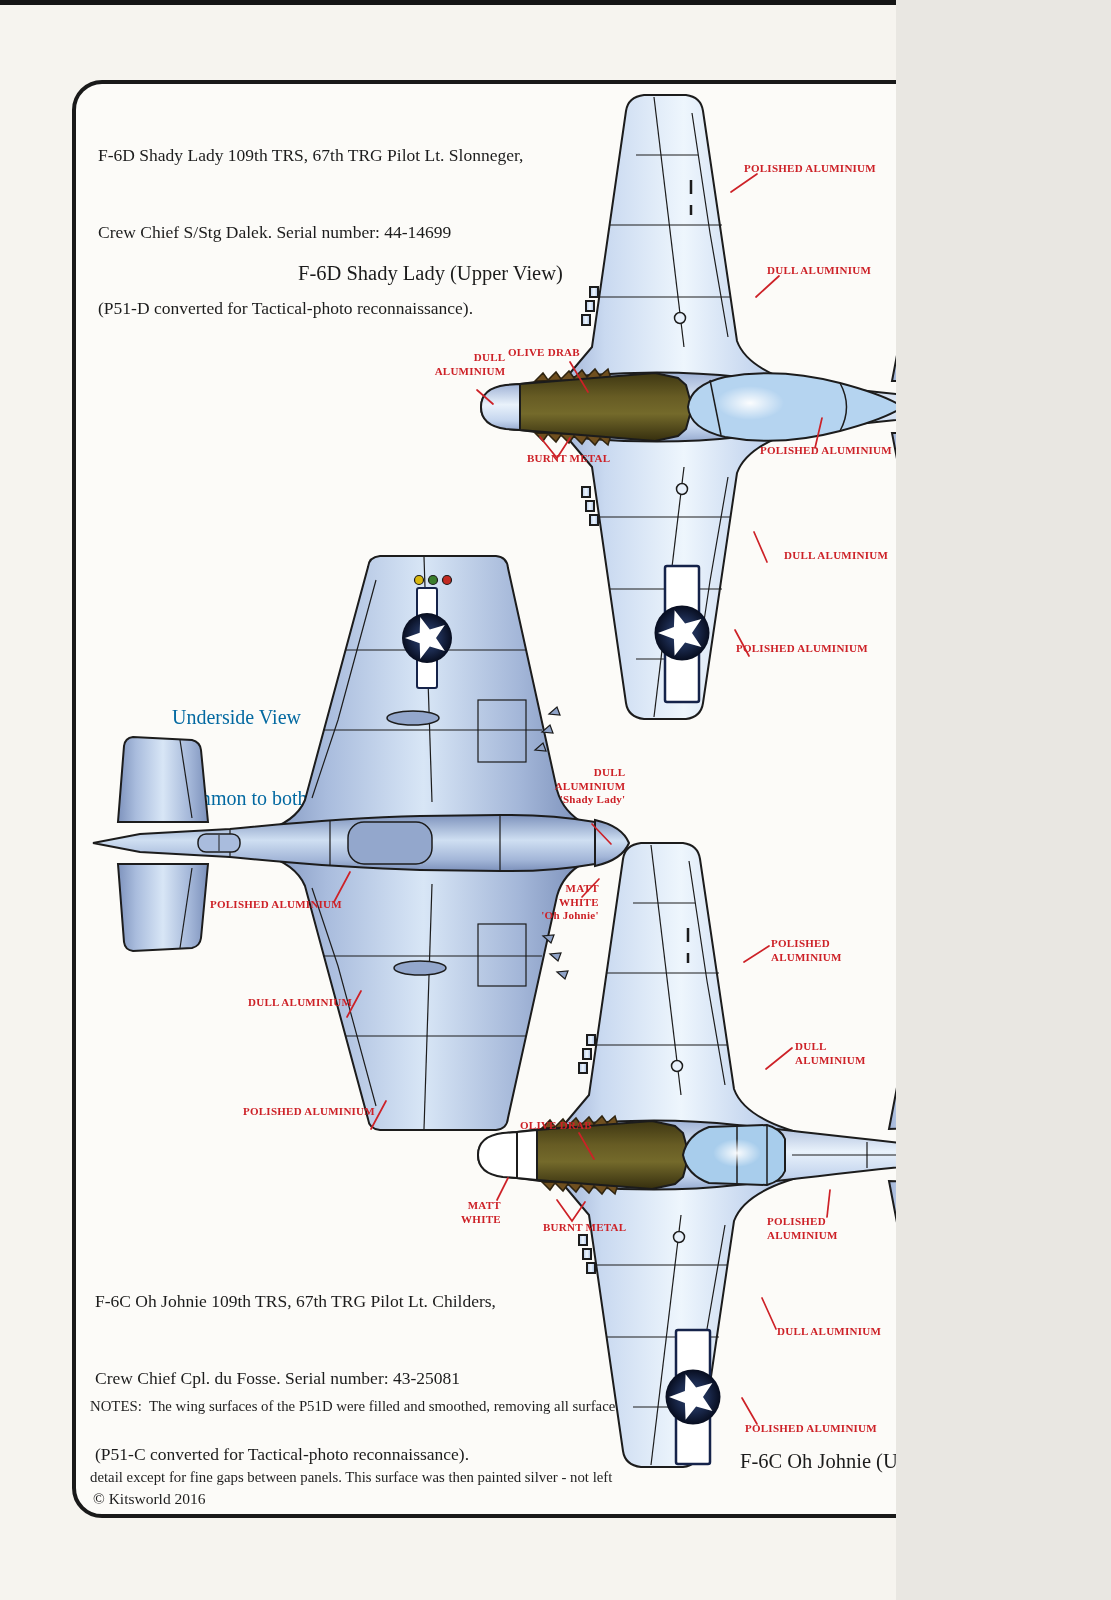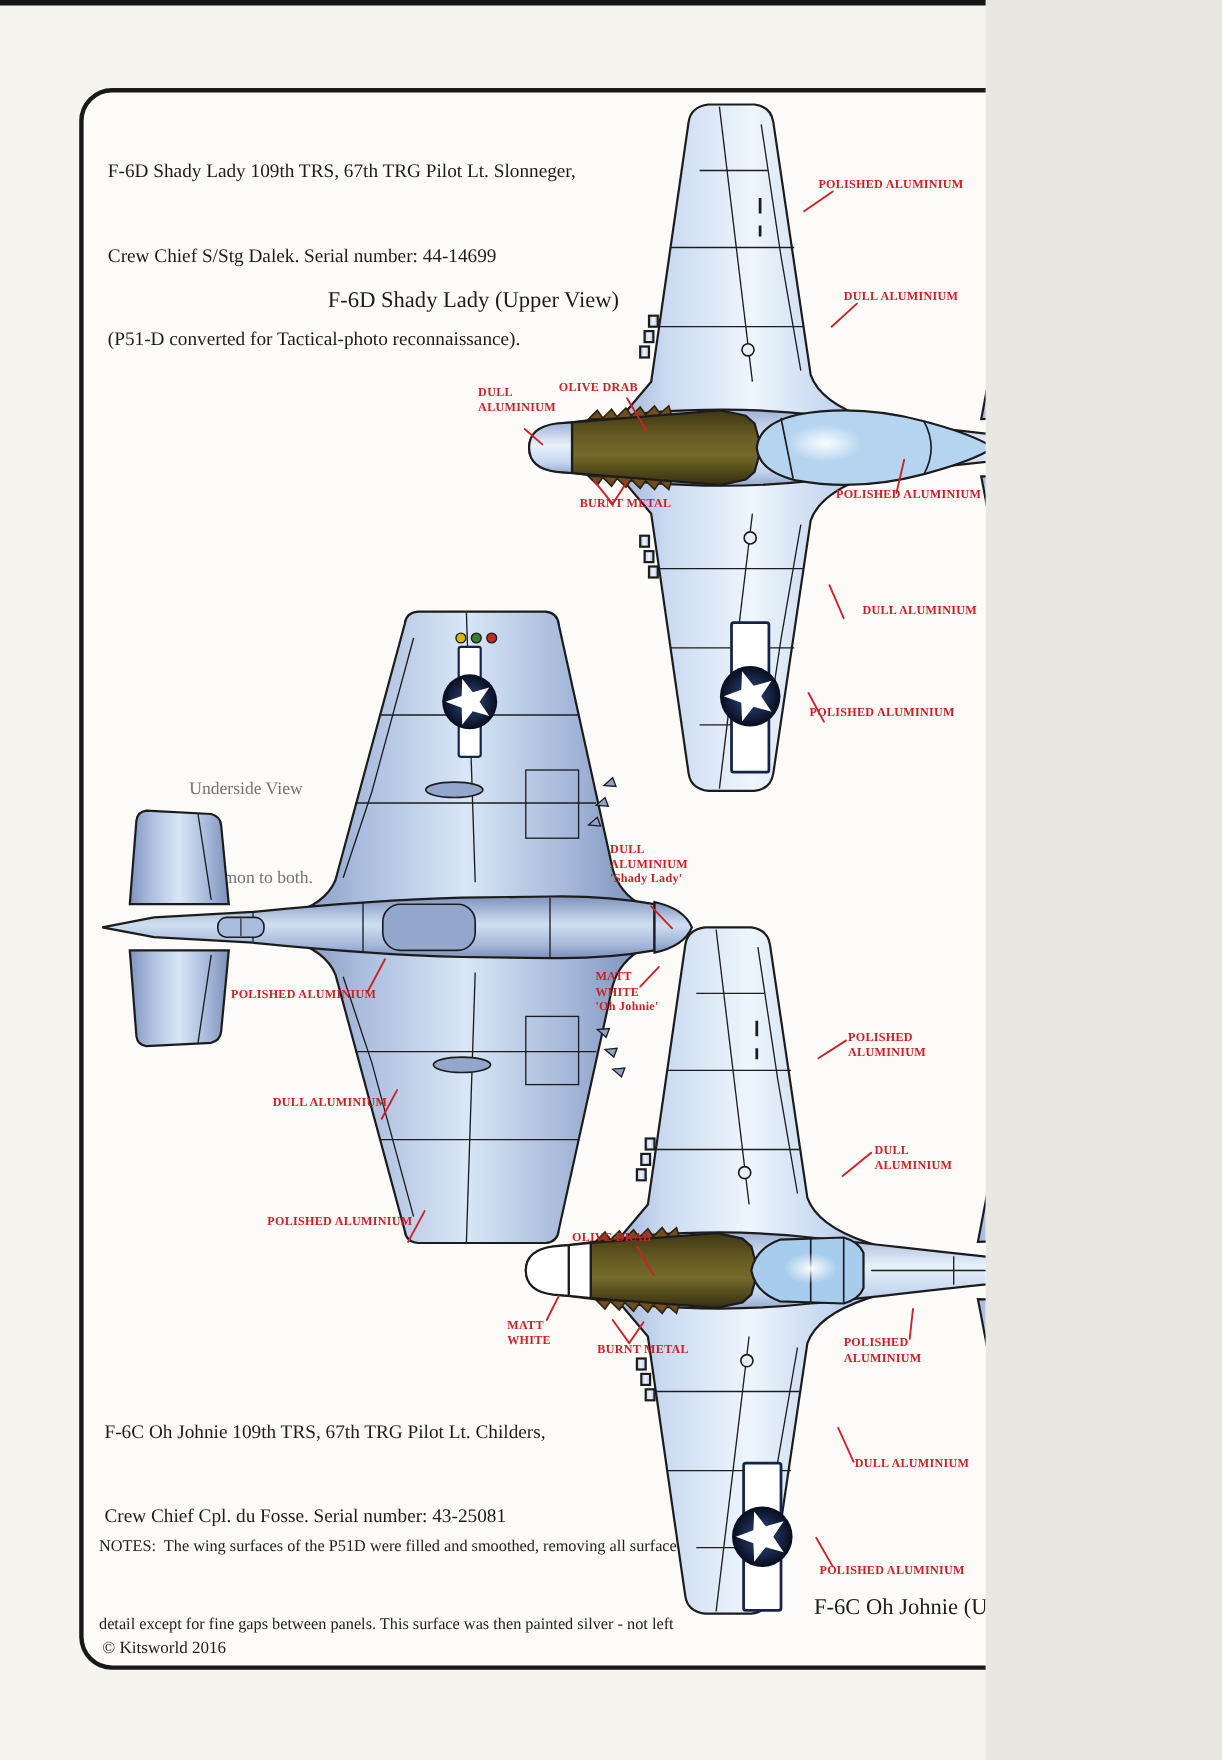--- a/index.html
+++ b/index.html
@@ -3,25 +3,25 @@
 <meta charset="utf-8">
 <style>
   html,body{margin:0;padding:0;background:#e9e7e2;}
   #page{position:relative;width:896px;height:1600px;background:#f6f4ef;overflow:hidden;
         font-family:Liberation Serif, serif;}
   #scan-edge-top{position:absolute;left:0;top:0;width:1111px;height:5px;background:#151515;}
   #sheet-border{position:absolute;left:72px;top:80px;width:956px;height:1438px;
         border:4px solid #191919;border-radius:30px;background:#fcfbf8;box-sizing:border-box;}
   .info{position:absolute;color:#1c1c1c;font-size:17.5px;line-height:25.5px;white-space:pre;}
   .caption{position:absolute;color:#1c1c1c;font-size:20.5px;white-space:pre;}
-  .caption2{position:absolute;color:#737373;font-size:16px;line-height:27px;white-space:pre;}
+  .caption2{position:absolute;color:#0369a1;font-size:20px;line-height:27px;white-space:pre;}
   .notes{position:absolute;color:#222;font-size:14.8px;line-height:23.6px;white-space:pre;}
   .callout{position:absolute;color:#cd2127;font-weight:bold;font-size:11px;line-height:13.5px;
         letter-spacing:.25px;white-space:pre-line;}
-  .callout.center{text-align:left;transform:translateX(-50%);}
+  .callout.center{text-align:right;transform:translateX(-50%);}
   .footer{position:absolute;color:#1c1c1c;font-size:15.5px;white-space:pre;}
   .drawing{position:absolute;}
   svg{display:block;overflow:visible;}
   #leader-overlay{position:absolute;left:0;top:0;pointer-events:none;}
 </style>
 </head>
 <body>
 
 <div id="page">
   <div id="scan-edge-top"></div>
@@ -36,20 +36,21 @@
   <div class="caption" style="left:298px;top:262px;">F-6D Shady Lady (Upper View)</div>
   <div class="caption2" style="left:172px;top:650px;">
     <div>Underside View</div>
     <div>Common to both.</div>
   </div>
   <div class="caption" style="left:740px;top:1450px;">F-6C Oh Johnie (Upper View)</div>
 
   <div class="info" style="left:95px;top:1238px;">
     <div>F-6C Oh Johnie 109th TRS, 67th TRG Pilot Lt. Childers,</div>
     <div>Crew Chief Cpl. du Fosse. Serial number: 43-25081</div>
+    <div>(P51-C converted for Tactical-photo reconnaissance).</div>
   </div>
 
   <div class="notes" style="left:90px;top:1348px;">
     <div>NOTES:  The wing surfaces of the P51D were filled and smoothed, removing all surface</div>
     <div>detail except for fine gaps between panels. This surface was then painted silver - not left</div>
     
     
   </div>
 
   <div class="footer" style="left:93px;top:1490px;">© Kitsworld 2016</div>

